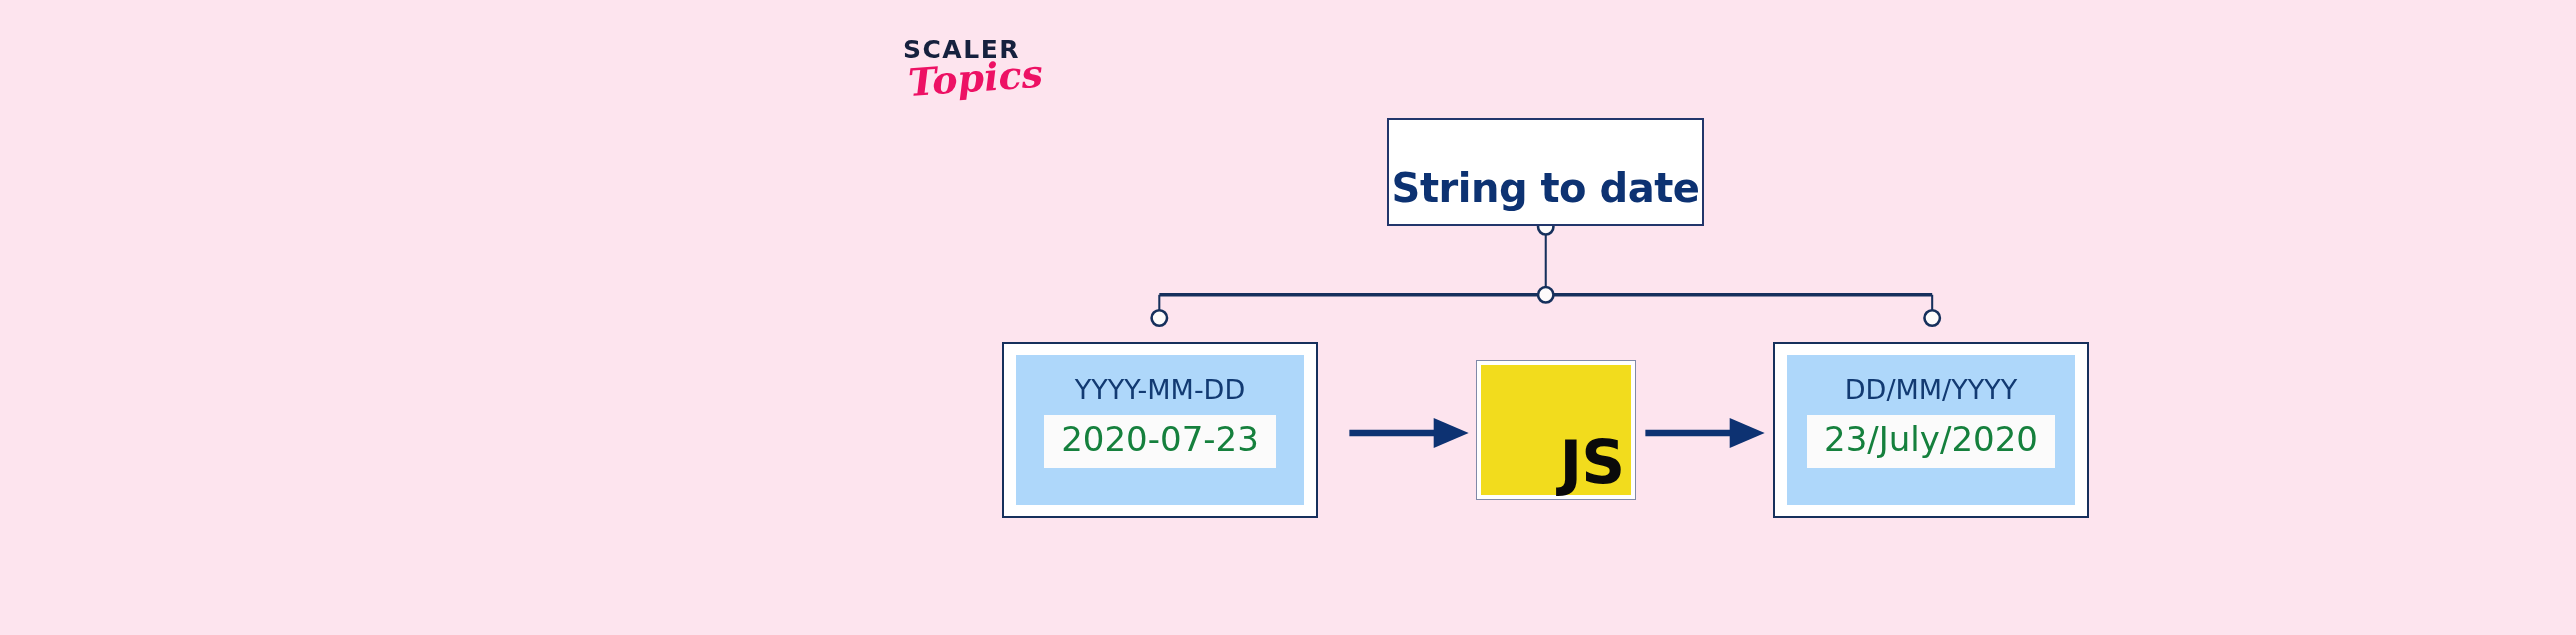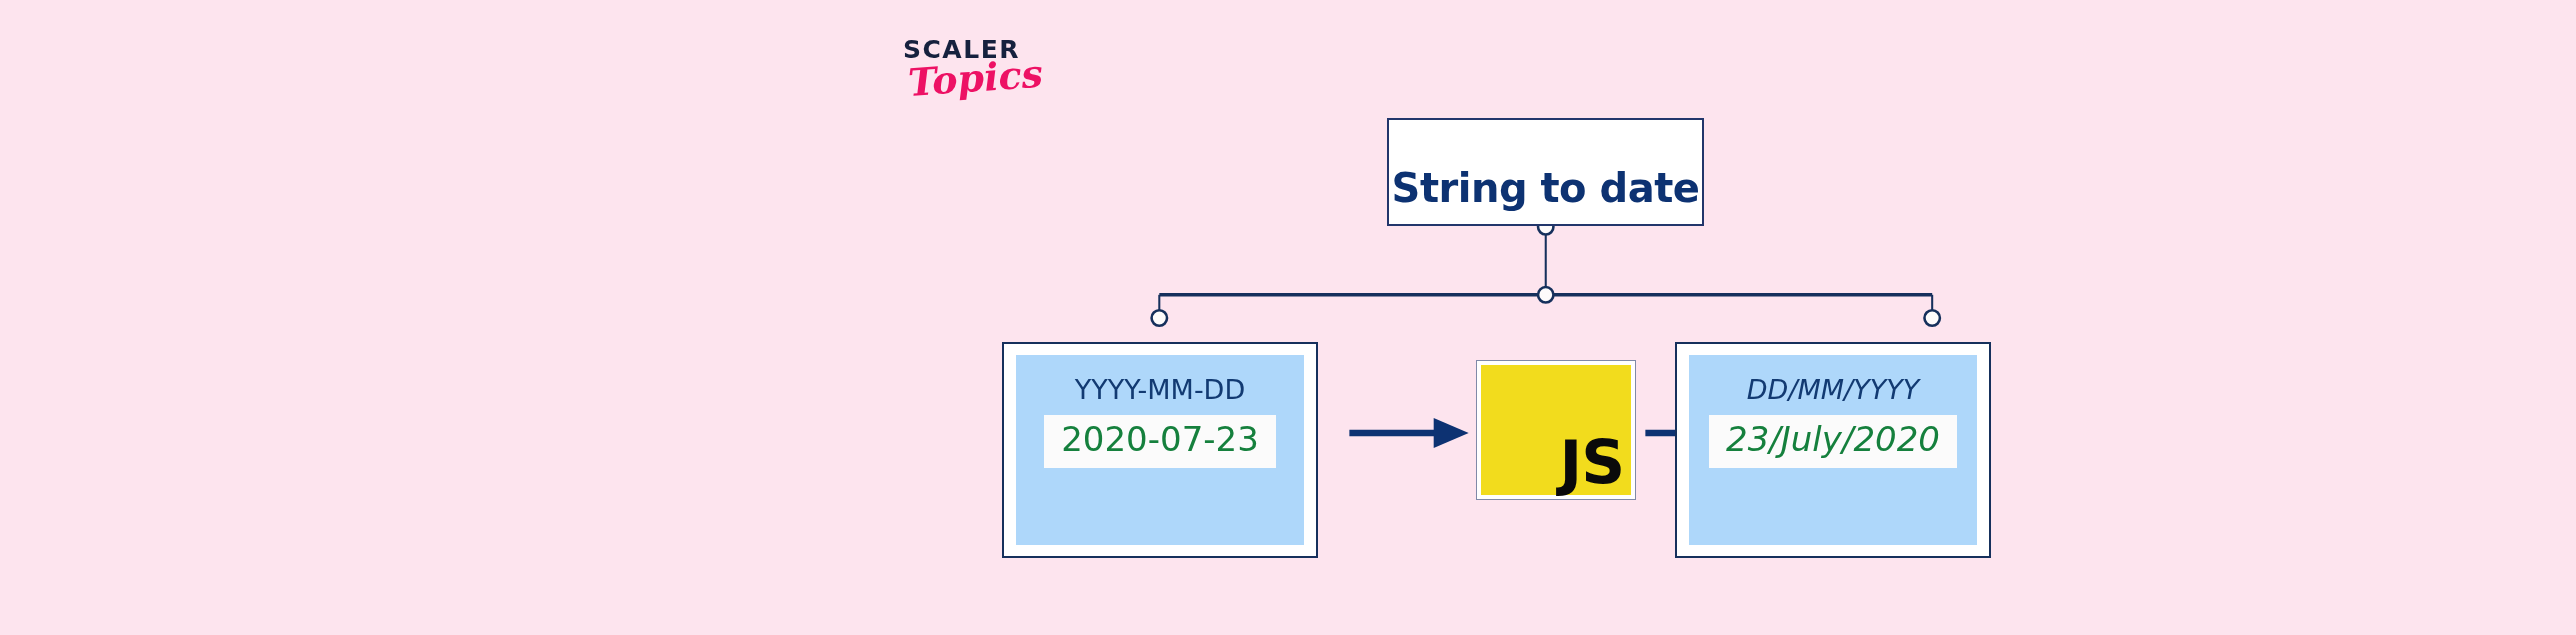--- a/index.html
+++ b/index.html
@@ -85,28 +85,28 @@
     width: 3092px;
     height: 636px;
     pointer-events: none;
   }
 
   
   .data-box {
     position: absolute;
     top: 342px;
     width: 316px;
-    height: 216px;
+    height: 176px;
     box-sizing: border-box;
     background: #ffffff;
     border: 2.6px solid #16305c;
     padding: 10.8px 12px;
   }
   .data-box.left  { left: 1002px; }
-  .data-box.right { left: 1675px; font-style: italic; }
+  .data-box.right { left: 1773px; }
 
   .data-inner {
     width: 100%;
     height: 100%;
     box-sizing: border-box;
     background: #aed7fa;
     display: flex;
     flex-direction: column;
     align-items: center;
     justify-content: flex-start;

